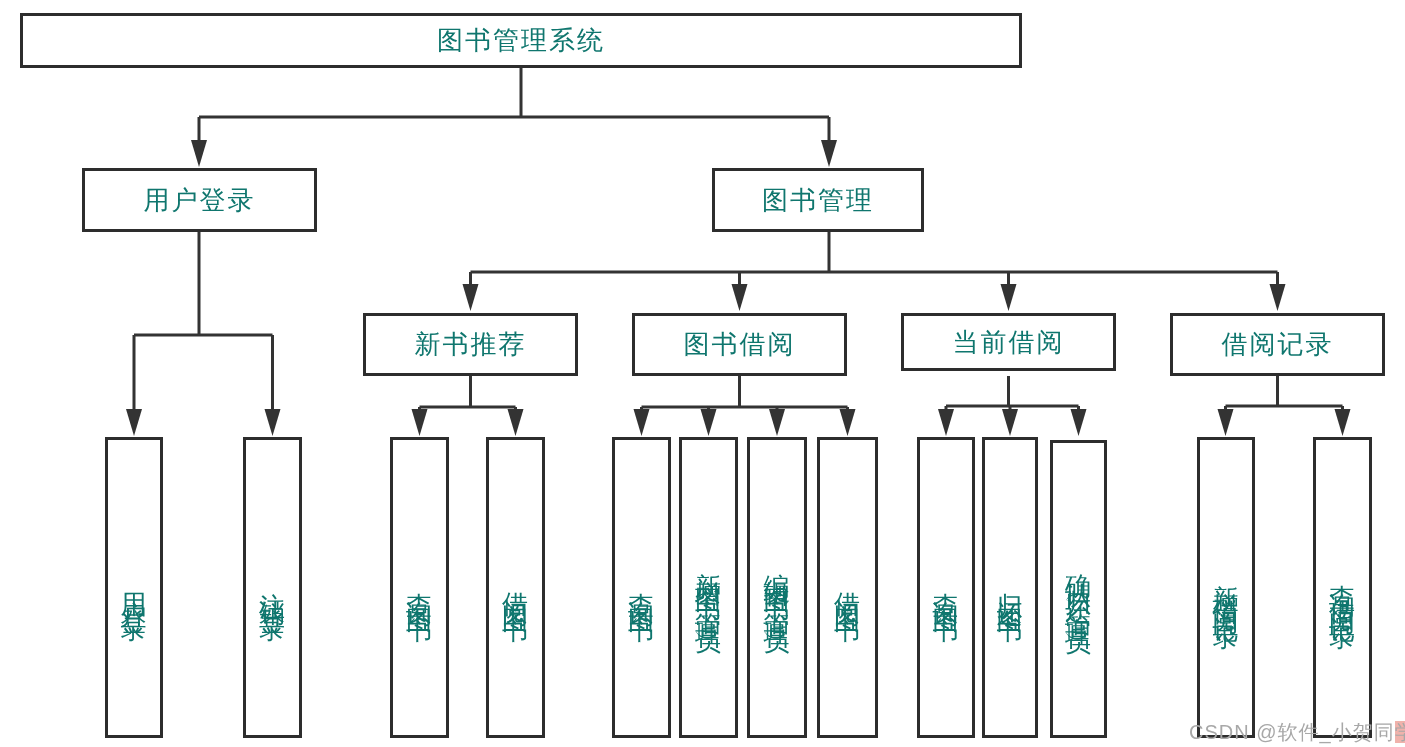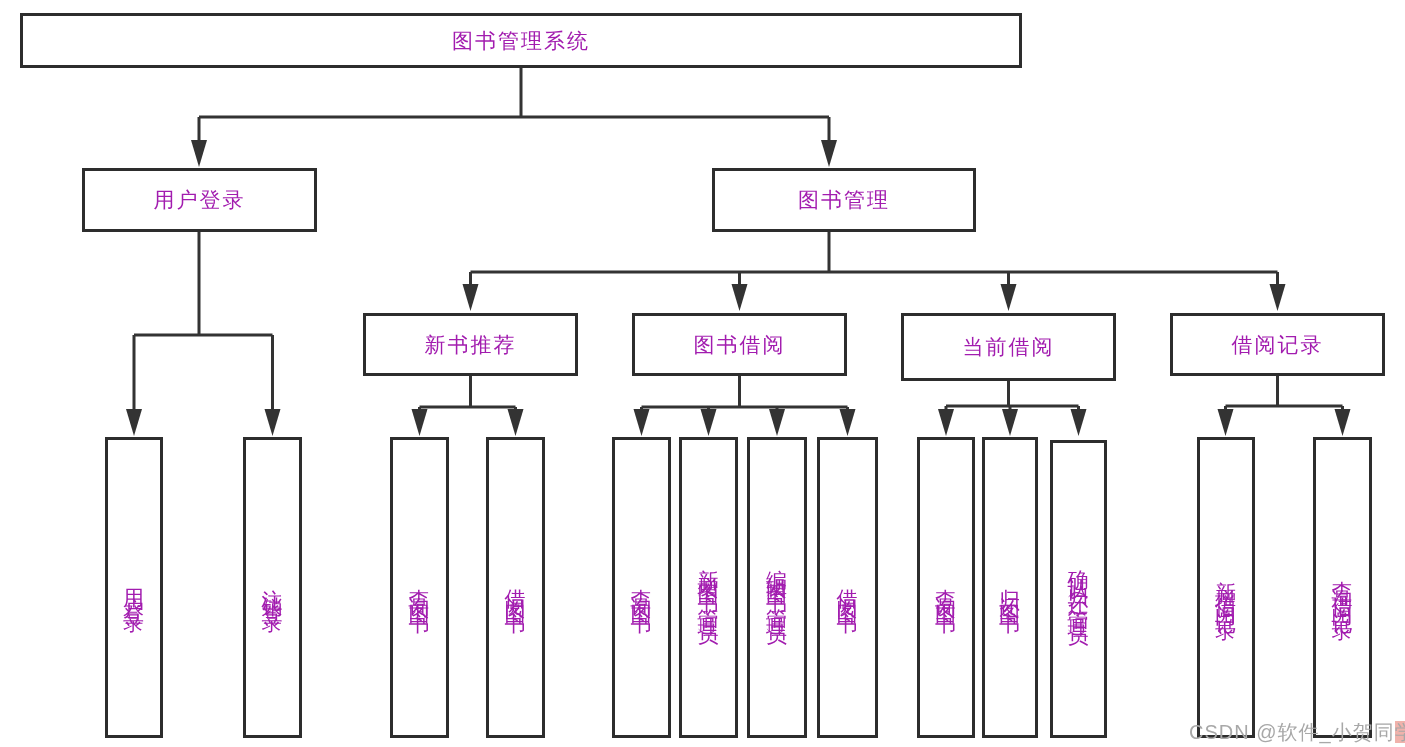--- a/index.html
+++ b/index.html
@@ -3,23 +3,23 @@
 <meta charset="utf-8">
 <style>
   html,body{margin:0;padding:0;background:#ffffff;}
   .stage{
     position:relative;width:1405px;height:747px;background:#ffffff;overflow:hidden;
     font-family:"Liberation Sans","DejaVu Sans",sans-serif;
   }
   .connectors{position:absolute;left:0;top:0;width:1405px;height:747px;}
   .box{
     position:absolute;box-sizing:border-box;background:#ffffff;
-    border:3px solid #2d2d2d;color:#a21caf;
+    border:3px solid #2d2d2d;color:#0f766e;
     display:flex;align-items:center;justify-content:center;
-    font-size:21px;letter-spacing:2px;text-align:center;
+    font-size:26px;letter-spacing:2px;text-align:center;
   }
   .v{
     writing-mode:vertical-rl;text-orientation:mixed;
     letter-spacing:8px;line-height:1;padding:4px 0;
   }
   .watermark{
     position:absolute;left:1189px;top:719px;
     font-size:20px;color:#a8a8a8;letter-spacing:1px;white-space:nowrap;
   }
   .wm-hl{background:#f0b2ab;}
@@ -61,31 +61,31 @@
     </g>
   </svg>
 
   <div class="box" style="left:20px;top:13px;width:1002px;height:55px;">
     <span>图书管理系统</span>
   </div>
 
   <div class="box" style="left:82px;top:168px;width:235px;height:64px;">
     <span>用户登录</span>
   </div>
-  <div class="box" style="left:712px;top:168px;width:264px;height:64px;">
+  <div class="box" style="left:712px;top:168px;width:212px;height:64px;">
     <span>图书管理</span>
   </div>
 
   <div class="box" style="left:632px;top:313px;width:215px;height:63px;">
     <span>图书借阅</span>
   </div>
   <div class="box" style="left:363px;top:313px;width:215px;height:63px;">
     <span>新书推荐</span>
   </div>
-  <div class="box" style="left:901px;top:313px;width:215px;height:68px;">
+  <div class="box" style="left:901px;top:313px;width:215px;height:58px;">
     <span>当前借阅</span>
   </div>
   <div class="box" style="left:1170px;top:313px;width:215px;height:63px;">
     <span>借阅记录</span>
   </div>
 
   <div class="box v" style="left:105px;top:437px;width:58px;height:301px;">
     <span>用户登录</span>
   </div>
   <div class="box v" style="left:243px;top:437px;width:59px;height:301px;">

